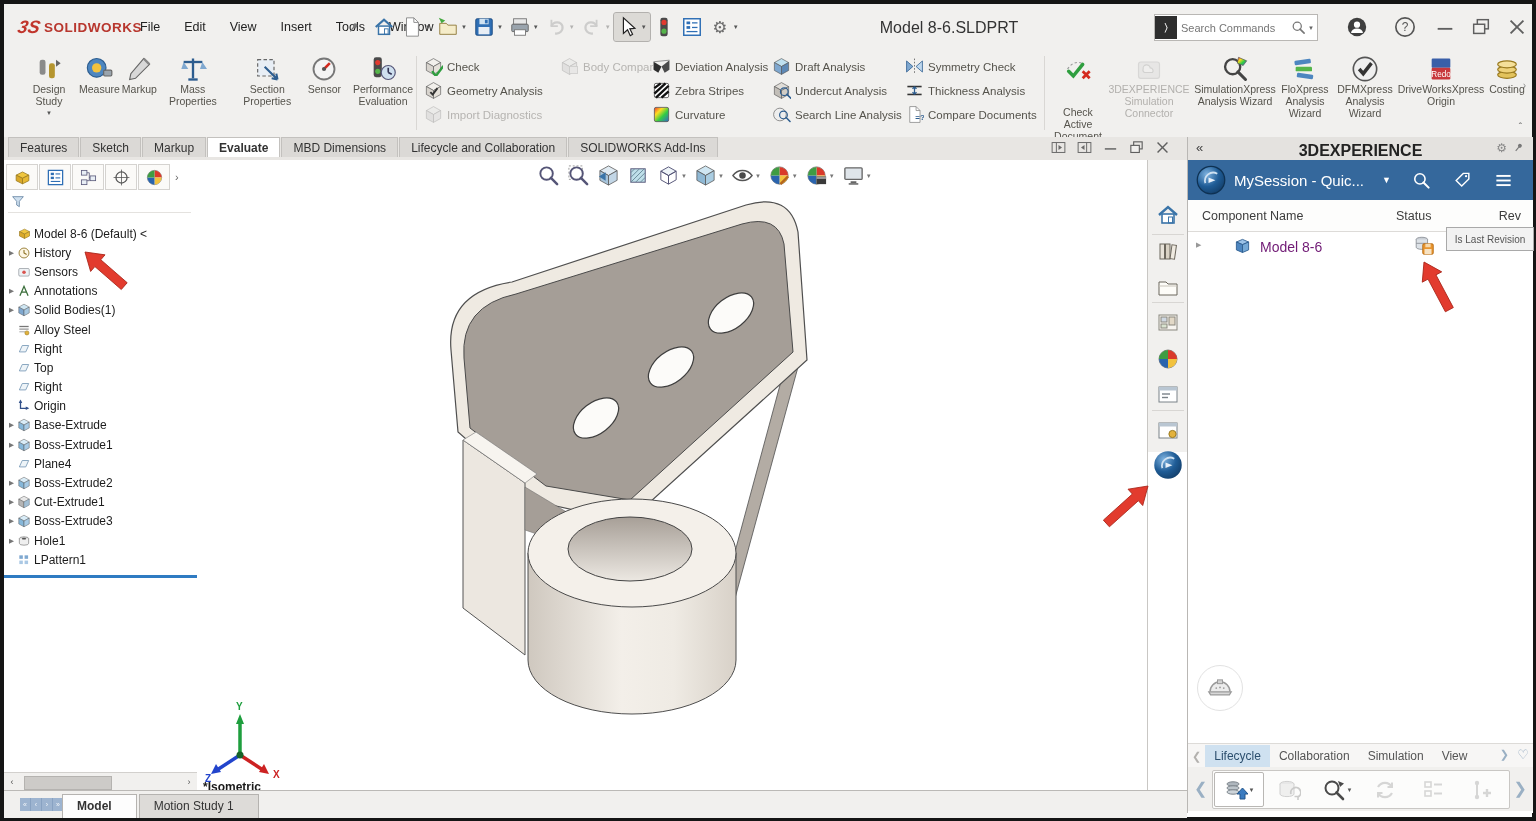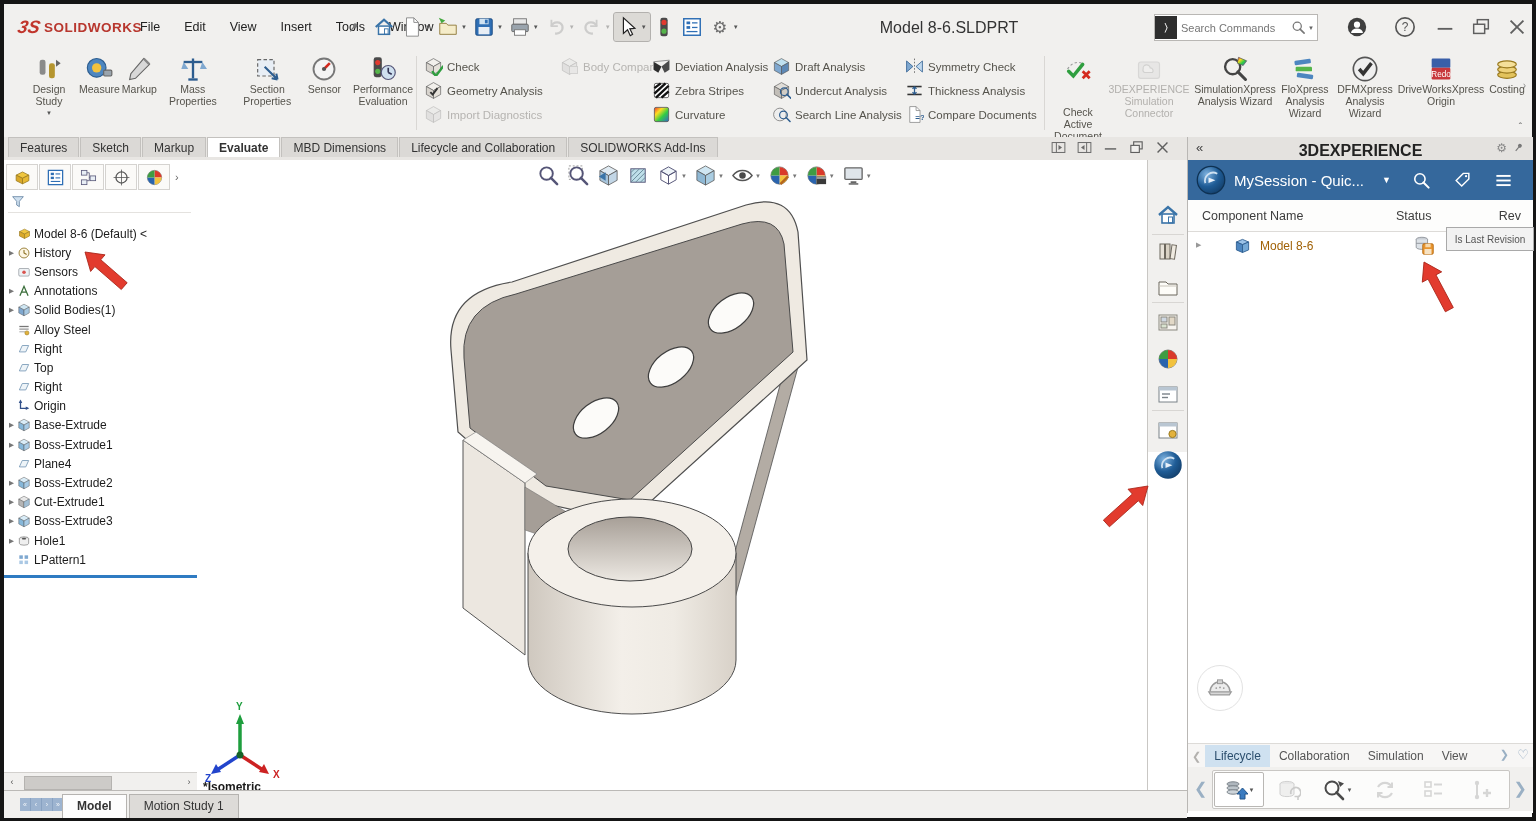--- a/index.html
+++ b/index.html
@@ -89,21 +89,21 @@
   #sessionbar .slbl{color:#fff;font-size:15px;width:148px;white-space:nowrap;overflow:hidden;}
   #sessionbar .dd{color:#fff;font-size:9px;margin:0 10px 0 0;}
   #sessionbar .sic{margin:0 11px;}
   #colhead{position:absolute;left:0;top:63px;width:345px;height:31px;border-bottom:1px solid #dddbd8;background:#fdfdfc;}
   #colhead .c1{position:absolute;left:14px;top:9px;font-size:12.5px;color:#3c3c3c;}
   #colhead .c2{position:absolute;left:208px;top:9px;font-size:12.5px;color:#3c3c3c;}
   #colhead .c3{position:absolute;right:12px;top:9px;font-size:12.5px;color:#3c3c3c;}
   #comprow{position:absolute;left:0;top:96px;width:345px;height:28px;}
   #comprow .car{position:absolute;left:8px;top:8px;font-size:7px;color:#999;}
   #comprow .pic{position:absolute;left:44px;top:2px;}
-  #comprow .nm{position:absolute;left:72px;top:6px;font-size:12px;color:#a16207;}
+  #comprow .nm{position:absolute;left:72px;top:6px;font-size:14px;color:#701a75;}
   #comprow .st{position:absolute;left:226px;top:2px;}
   #tooltip{position:absolute;left:258px;top:90px;width:86px;height:22px;background:#f2f2f2;border:1px solid #a9a9a9;font-size:10px;color:#555;display:flex;align-items:center;justify-content:center;white-space:nowrap;}
   #helmet{position:absolute;left:9px;top:528px;width:44px;height:44px;border:1px solid #e2e2e2;border-radius:50%;background:#fff;display:flex;align-items:center;justify-content:center;}
   #ftabs{position:absolute;left:0;top:606px;width:345px;height:24px;background:#f7f6f5;border-top:1px solid #dddbd8;display:flex;align-items:center;overflow:hidden;}
   #ftabs .chl{font-size:11px;color:#b3b1ae;margin:0 4px;}
   .ftab{padding:4px 9px;font-size:12px;color:#555;white-space:nowrap;}
   .ftab.active{background:#cfe1f0;color:#2c4f6e;}
   #ftabs .chr{position:absolute;right:22px;top:4px;font-size:11px;color:#9ab0c4;background:#f7f6f5;padding:0 2px;}
   #ftabs .hrt{position:absolute;right:4px;top:3px;font-size:13px;color:#9ab0c4;background:#f7f6f5;}
   #ftools{position:absolute;left:0;top:630px;width:345px;height:44px;background:#f1f0ee;}
@@ -112,21 +112,21 @@
   #ftoolgrp{position:absolute;left:24px;top:3px;width:296px;height:37px;background:#fcfcfb;border:1px solid #c9c7c4;border-radius:2px;display:flex;align-items:center;}
   .ftbtn{width:48px;height:33px;display:flex;align-items:center;justify-content:center;}
   .ftbtn.active{background:#fff;border:1px solid #b9b7b4;border-radius:2px;margin:0 1px;}
   .ftbtn.dis{opacity:.4;filter:grayscale(1);}
   .ftbtn .dd{font-size:6px;color:#555;margin-left:1px;}
   
   #bottombar{left:4px;top:790px;width:1183px;height:27px;background:#f1f0ee;border-top:1px solid #bbb9b6;}
   #sheetnav{position:absolute;left:16px;top:7px;display:flex;}
   #sheetnav span{width:10px;height:13px;background:#9db4d0;color:#f2f6fa;font-size:7px;display:flex;align-items:center;justify-content:center;border-right:1px solid #88a2c2;}
   #sheettabs{position:absolute;left:58px;top:3px;display:flex;height:24px;}
-  .sheettab{padding:4px 14px 0 14px;font-size:12px;color:#333;background:#dddbd8;border:1px solid #b5b3b0;border-bottom:none;margin-right:2px;box-sizing:border-box;}
+  .sheettab{padding:4px 24px 0 14px;font-size:12px;color:#333;background:#dddbd8;border:1px solid #b5b3b0;border-bottom:none;margin-right:2px;box-sizing:border-box;}
   .sheettab.active{background:#fdfdfd;font-weight:bold;}
   svg{display:block;}
 </style>
 </head>
 <body>
 
 <div id="frame" class="nosel">
   <svg width="0" height="0" style="position:absolute">
     <defs>
       <radialGradient id="cg" cx="35%" cy="30%" r="80%">

